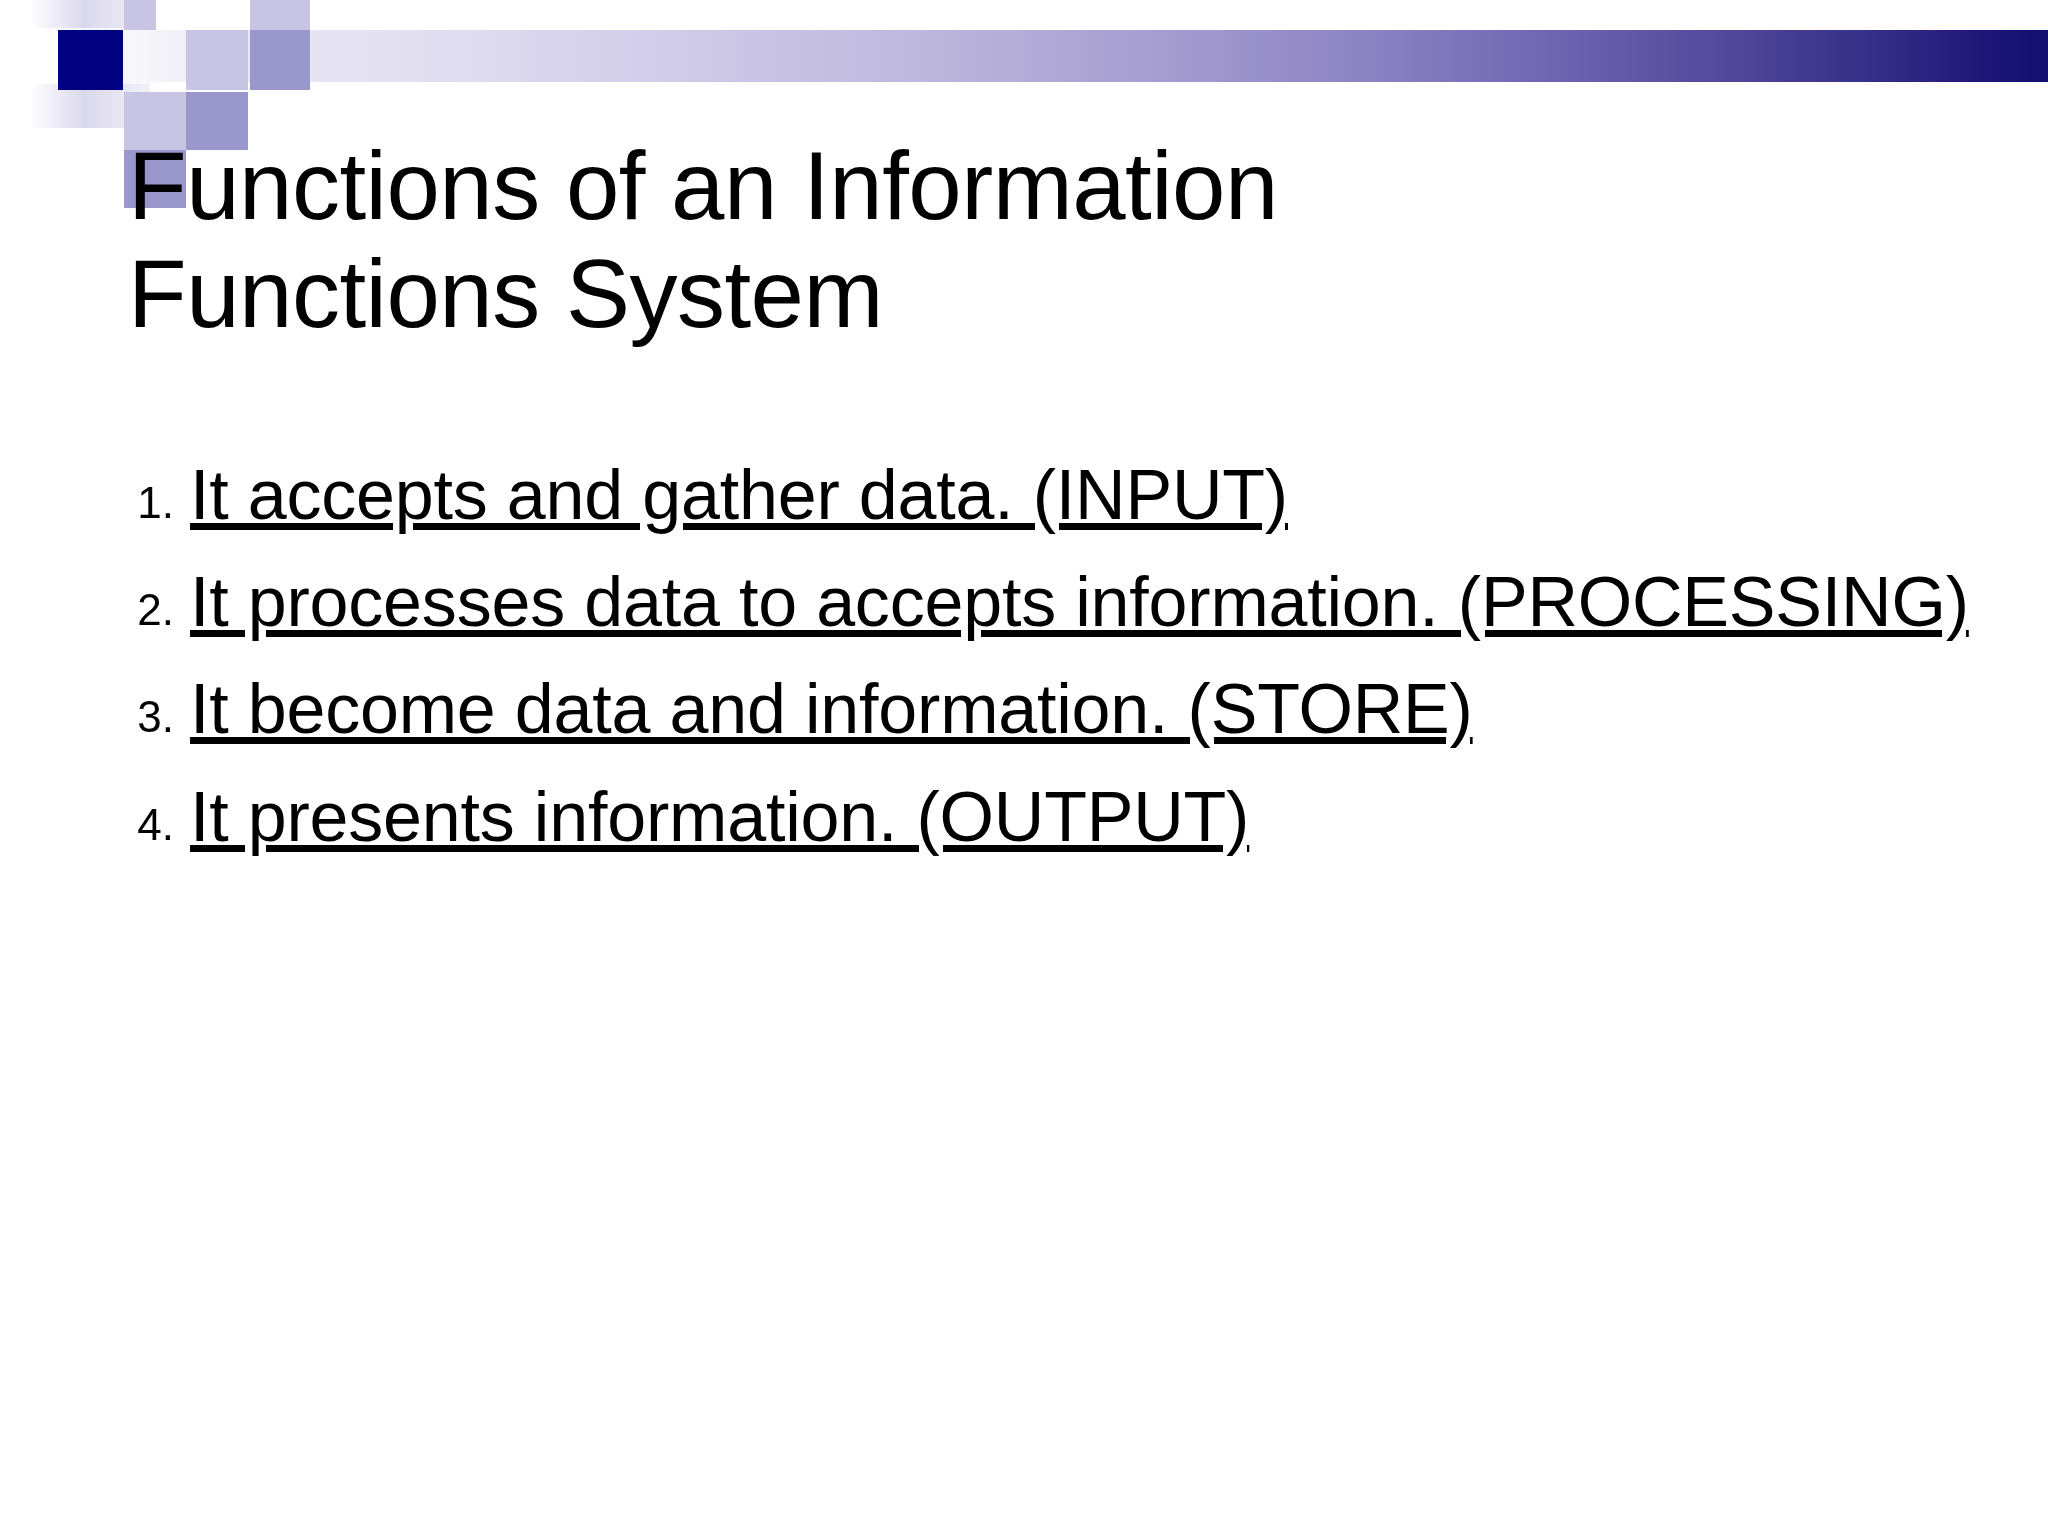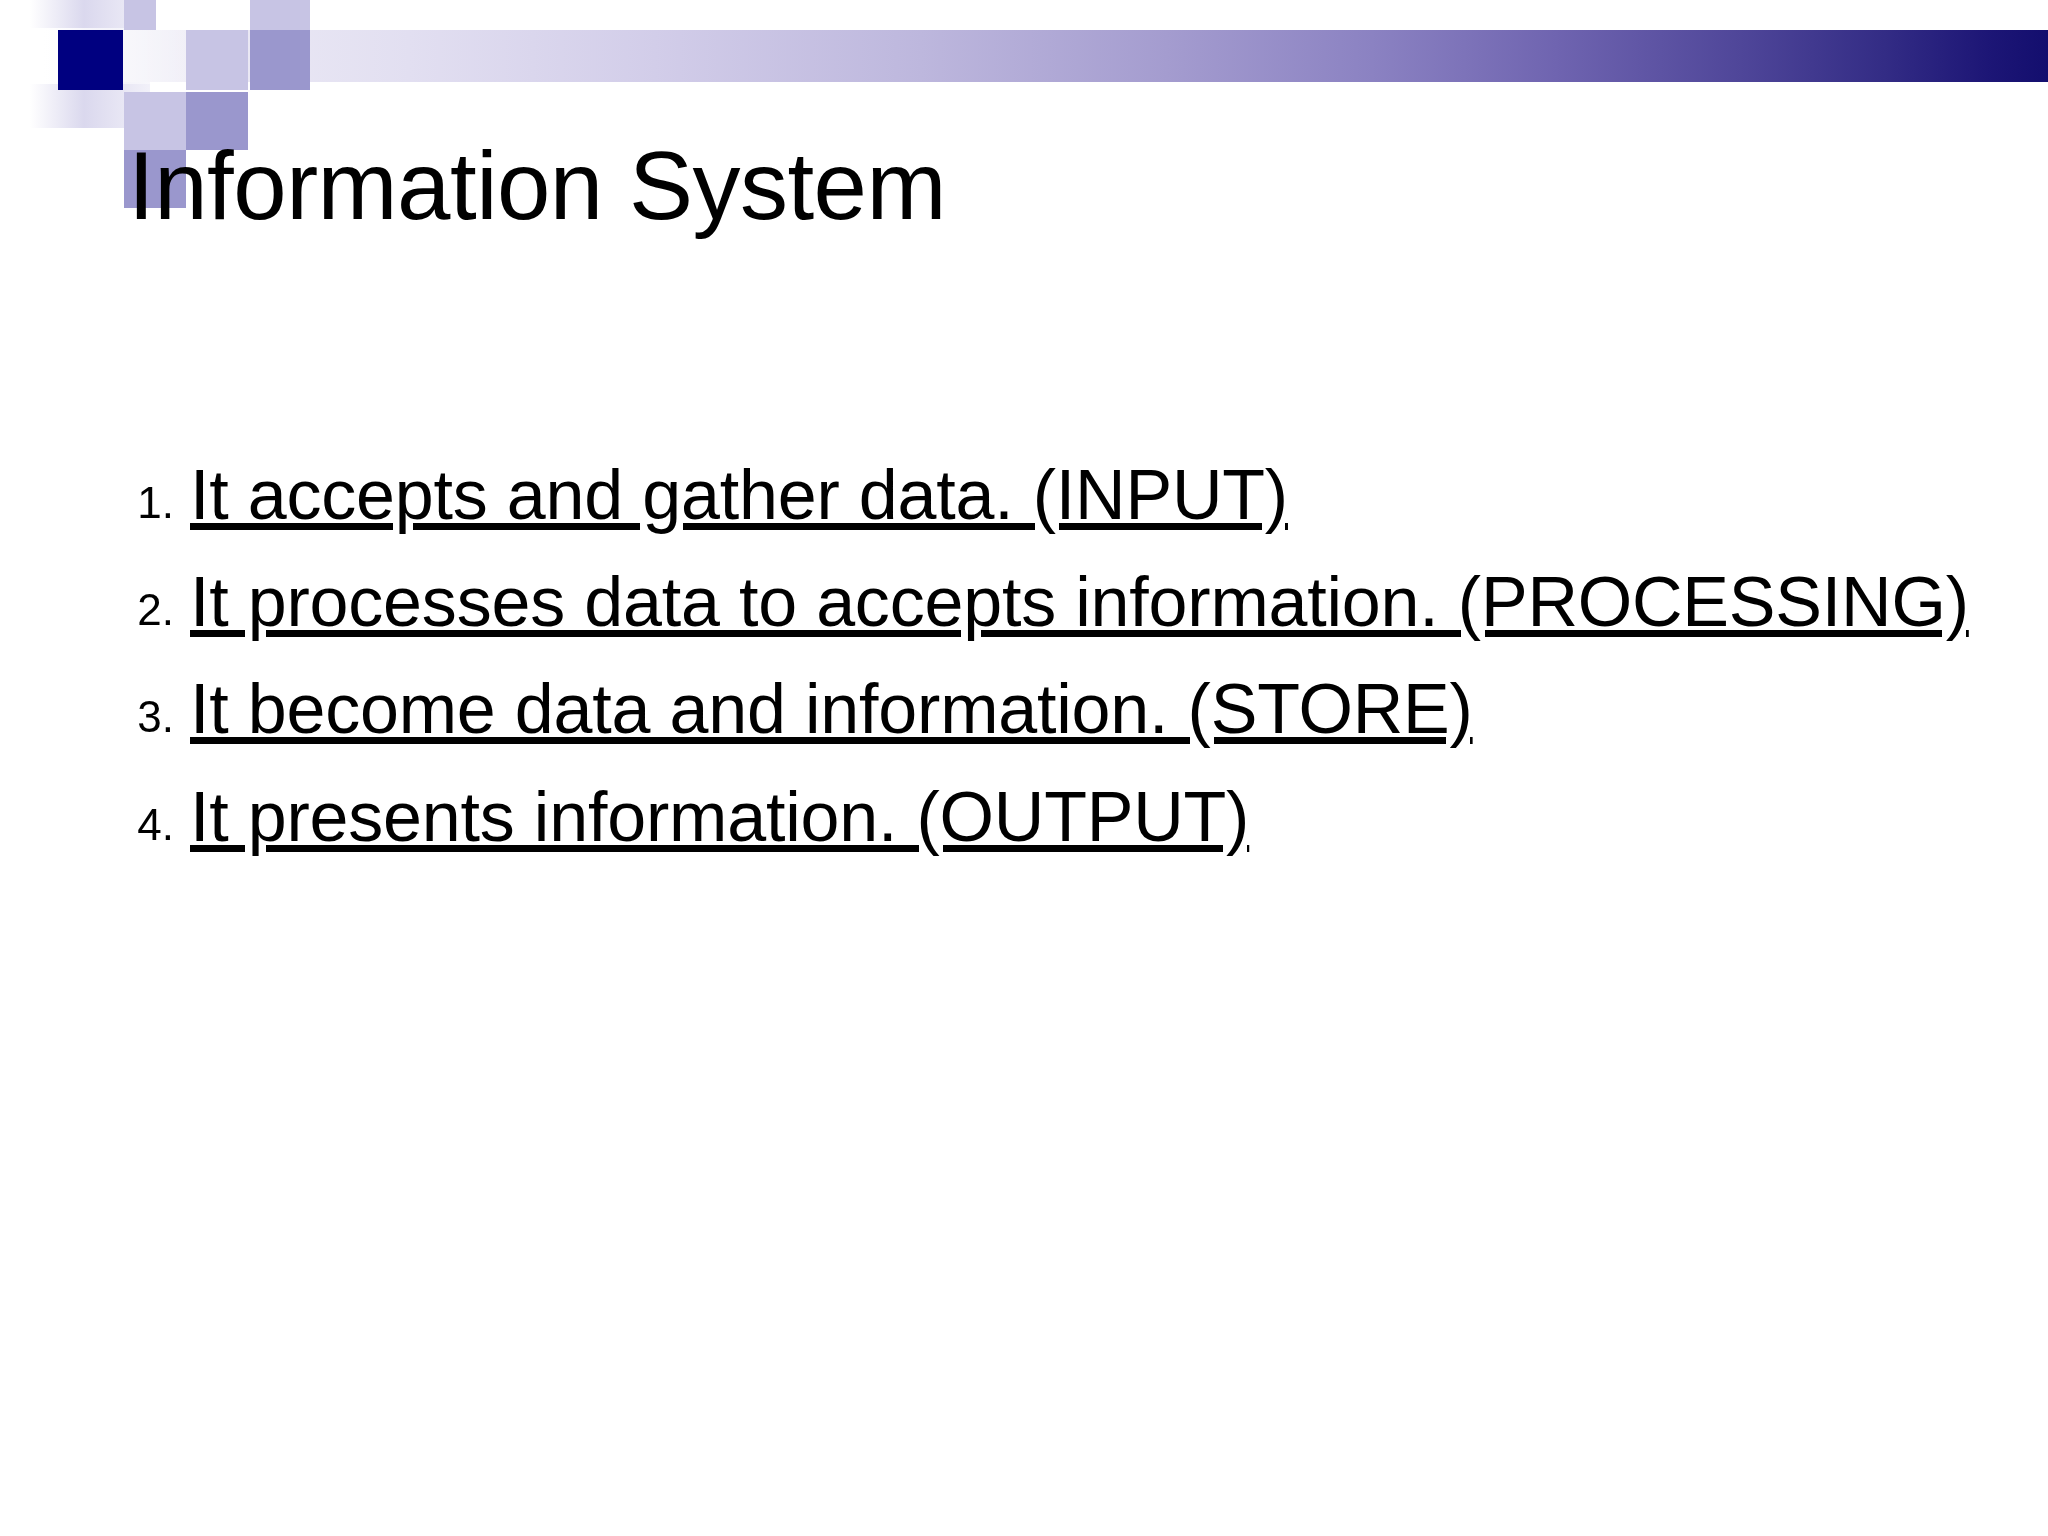--- a/index.html
+++ b/index.html
@@ -153,21 +153,22 @@
     <div class="sq sq-light" style="left:186px; top:30px;  width:62px; height:60px;"></div>
     <div class="sq sq-mid" style="left:250px; top:30px;  width:60px; height:60px;"></div>
 
     <div class="sq sq-light" style="left:124px; top:92px;  width:62px; height:58px;"></div>
     <div class="sq sq-mid" style="left:186px; top:92px;  width:62px; height:58px;"></div>
 
     <div class="sq sq-mid" style="left:124px; top:150px; width:62px; height:58px;"></div>
   </div>
 
   <div id="title">
-    <div>Information System</div>
+    <div>Functions of an Information</div>
+    <div>Functions System</div>
   </div>
 
   <ul id="body-list">
     <li class="li">
       <span class="li-num">1.</span>
       <span class="li-text">It accepts and gather data. (INPUT)</span>
     </li>
     <li class="li">
       <span class="li-num">2.</span>
       <span class="li-text">It processes data to accepts information. (PROCESSING)</span>

